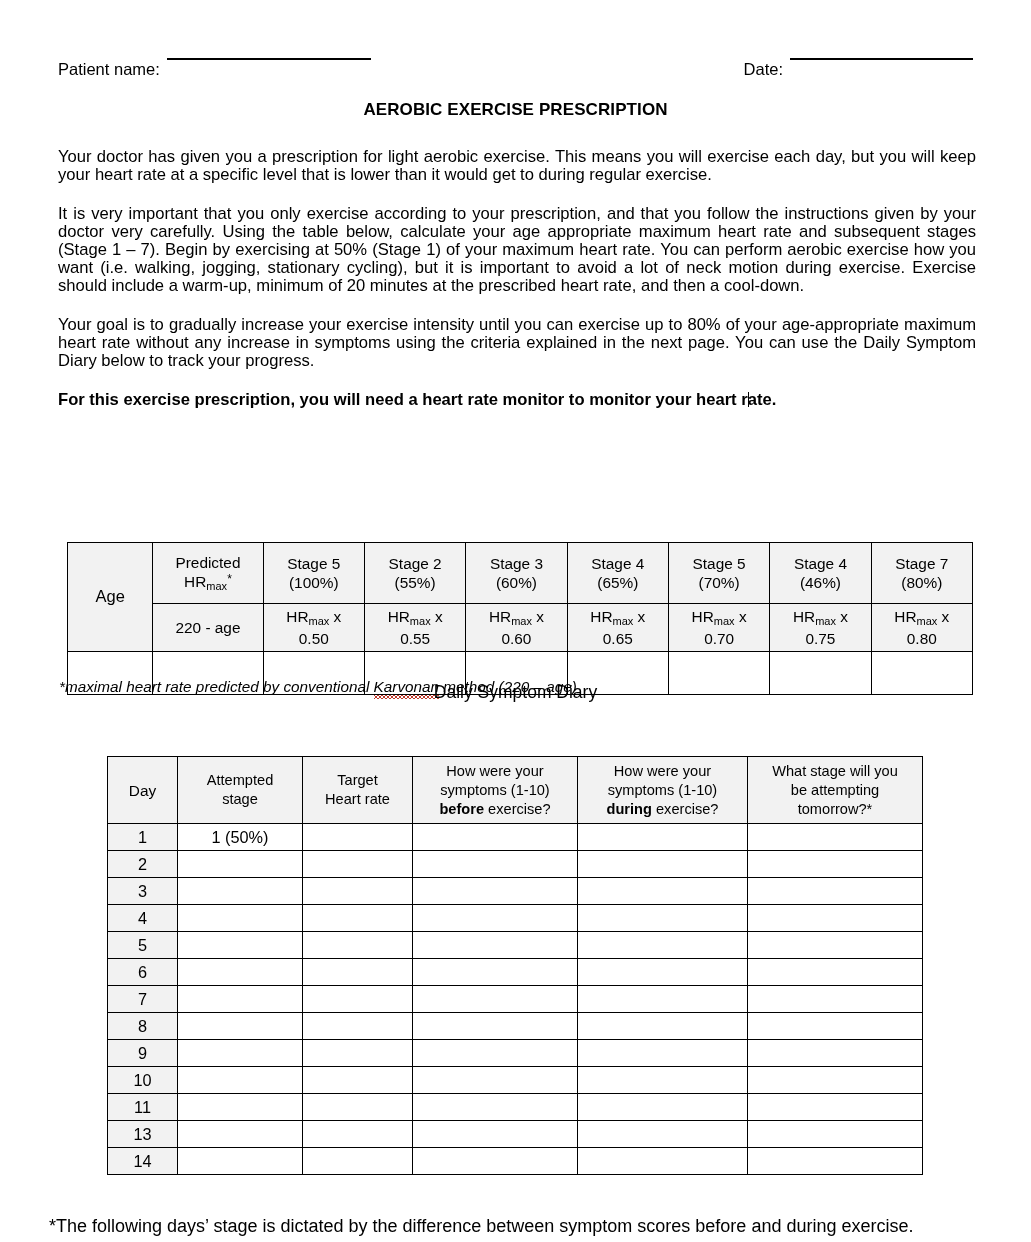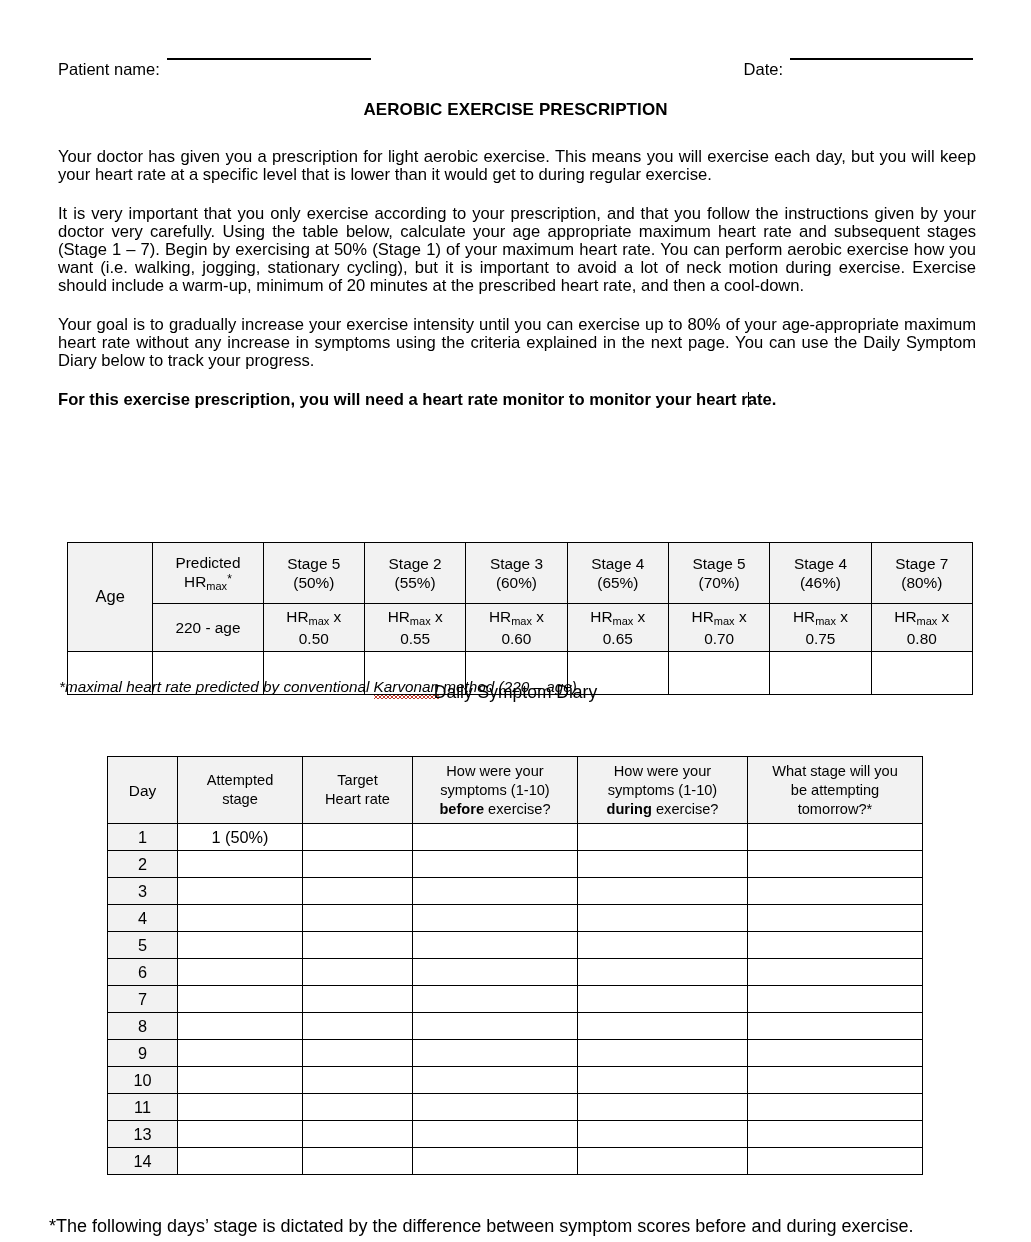--- a/index.html
+++ b/index.html
@@ -226,21 +226,21 @@
       </colgroup>
       <tbody>
         <tr>
           <td class="shade age-cell" rowspan="2">Age</td>
           <td class="shade hdr-top">
             <span>Predicted</span><br>
             <span>HR</span><sub class="sm">max</sub><sup class="st">*</sup>
           </td>
           <td class="shade hdr-top">
             <span>Stage 5</span><br>
-            <span>(50%)</span>
+            <span>(100%)</span>
           </td>
           <td class="shade hdr-top">
             <span>Stage 2</span><br>
             <span>(55%)</span>
           </td>
           <td class="shade hdr-top">
             <span>Stage 3</span><br>
             <span>(60%)</span>
           </td>
           <td class="shade hdr-top">

